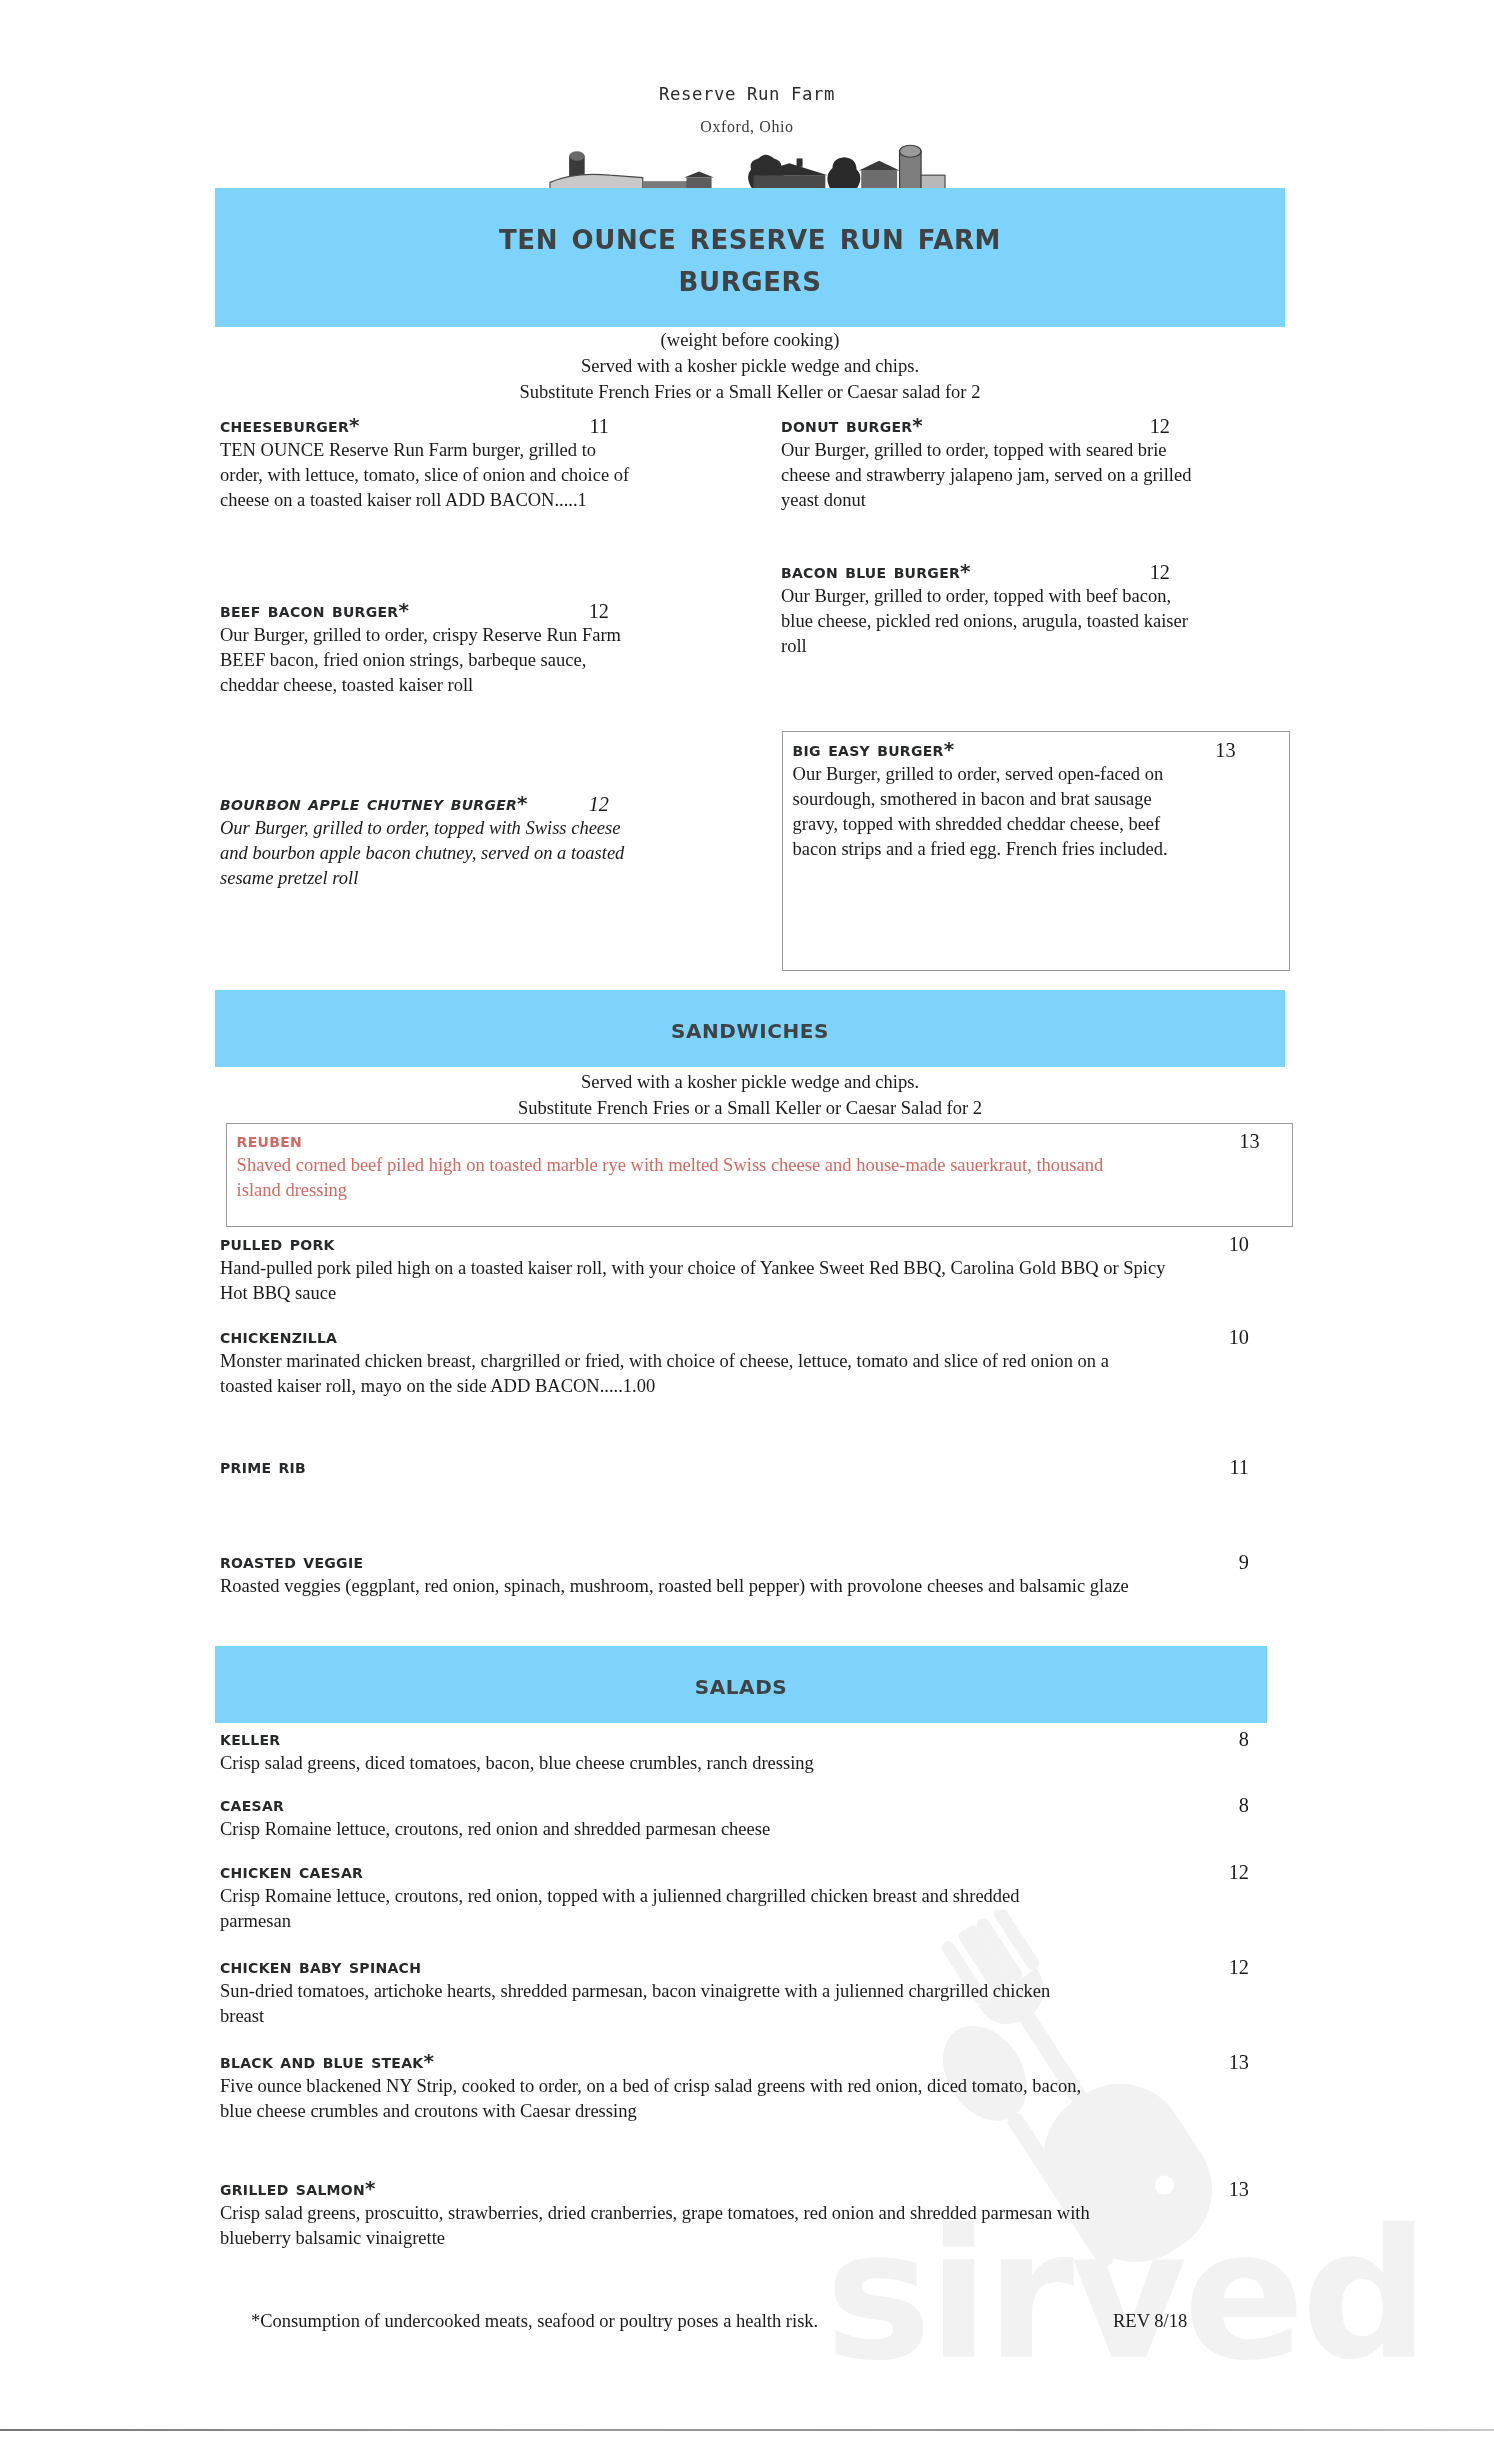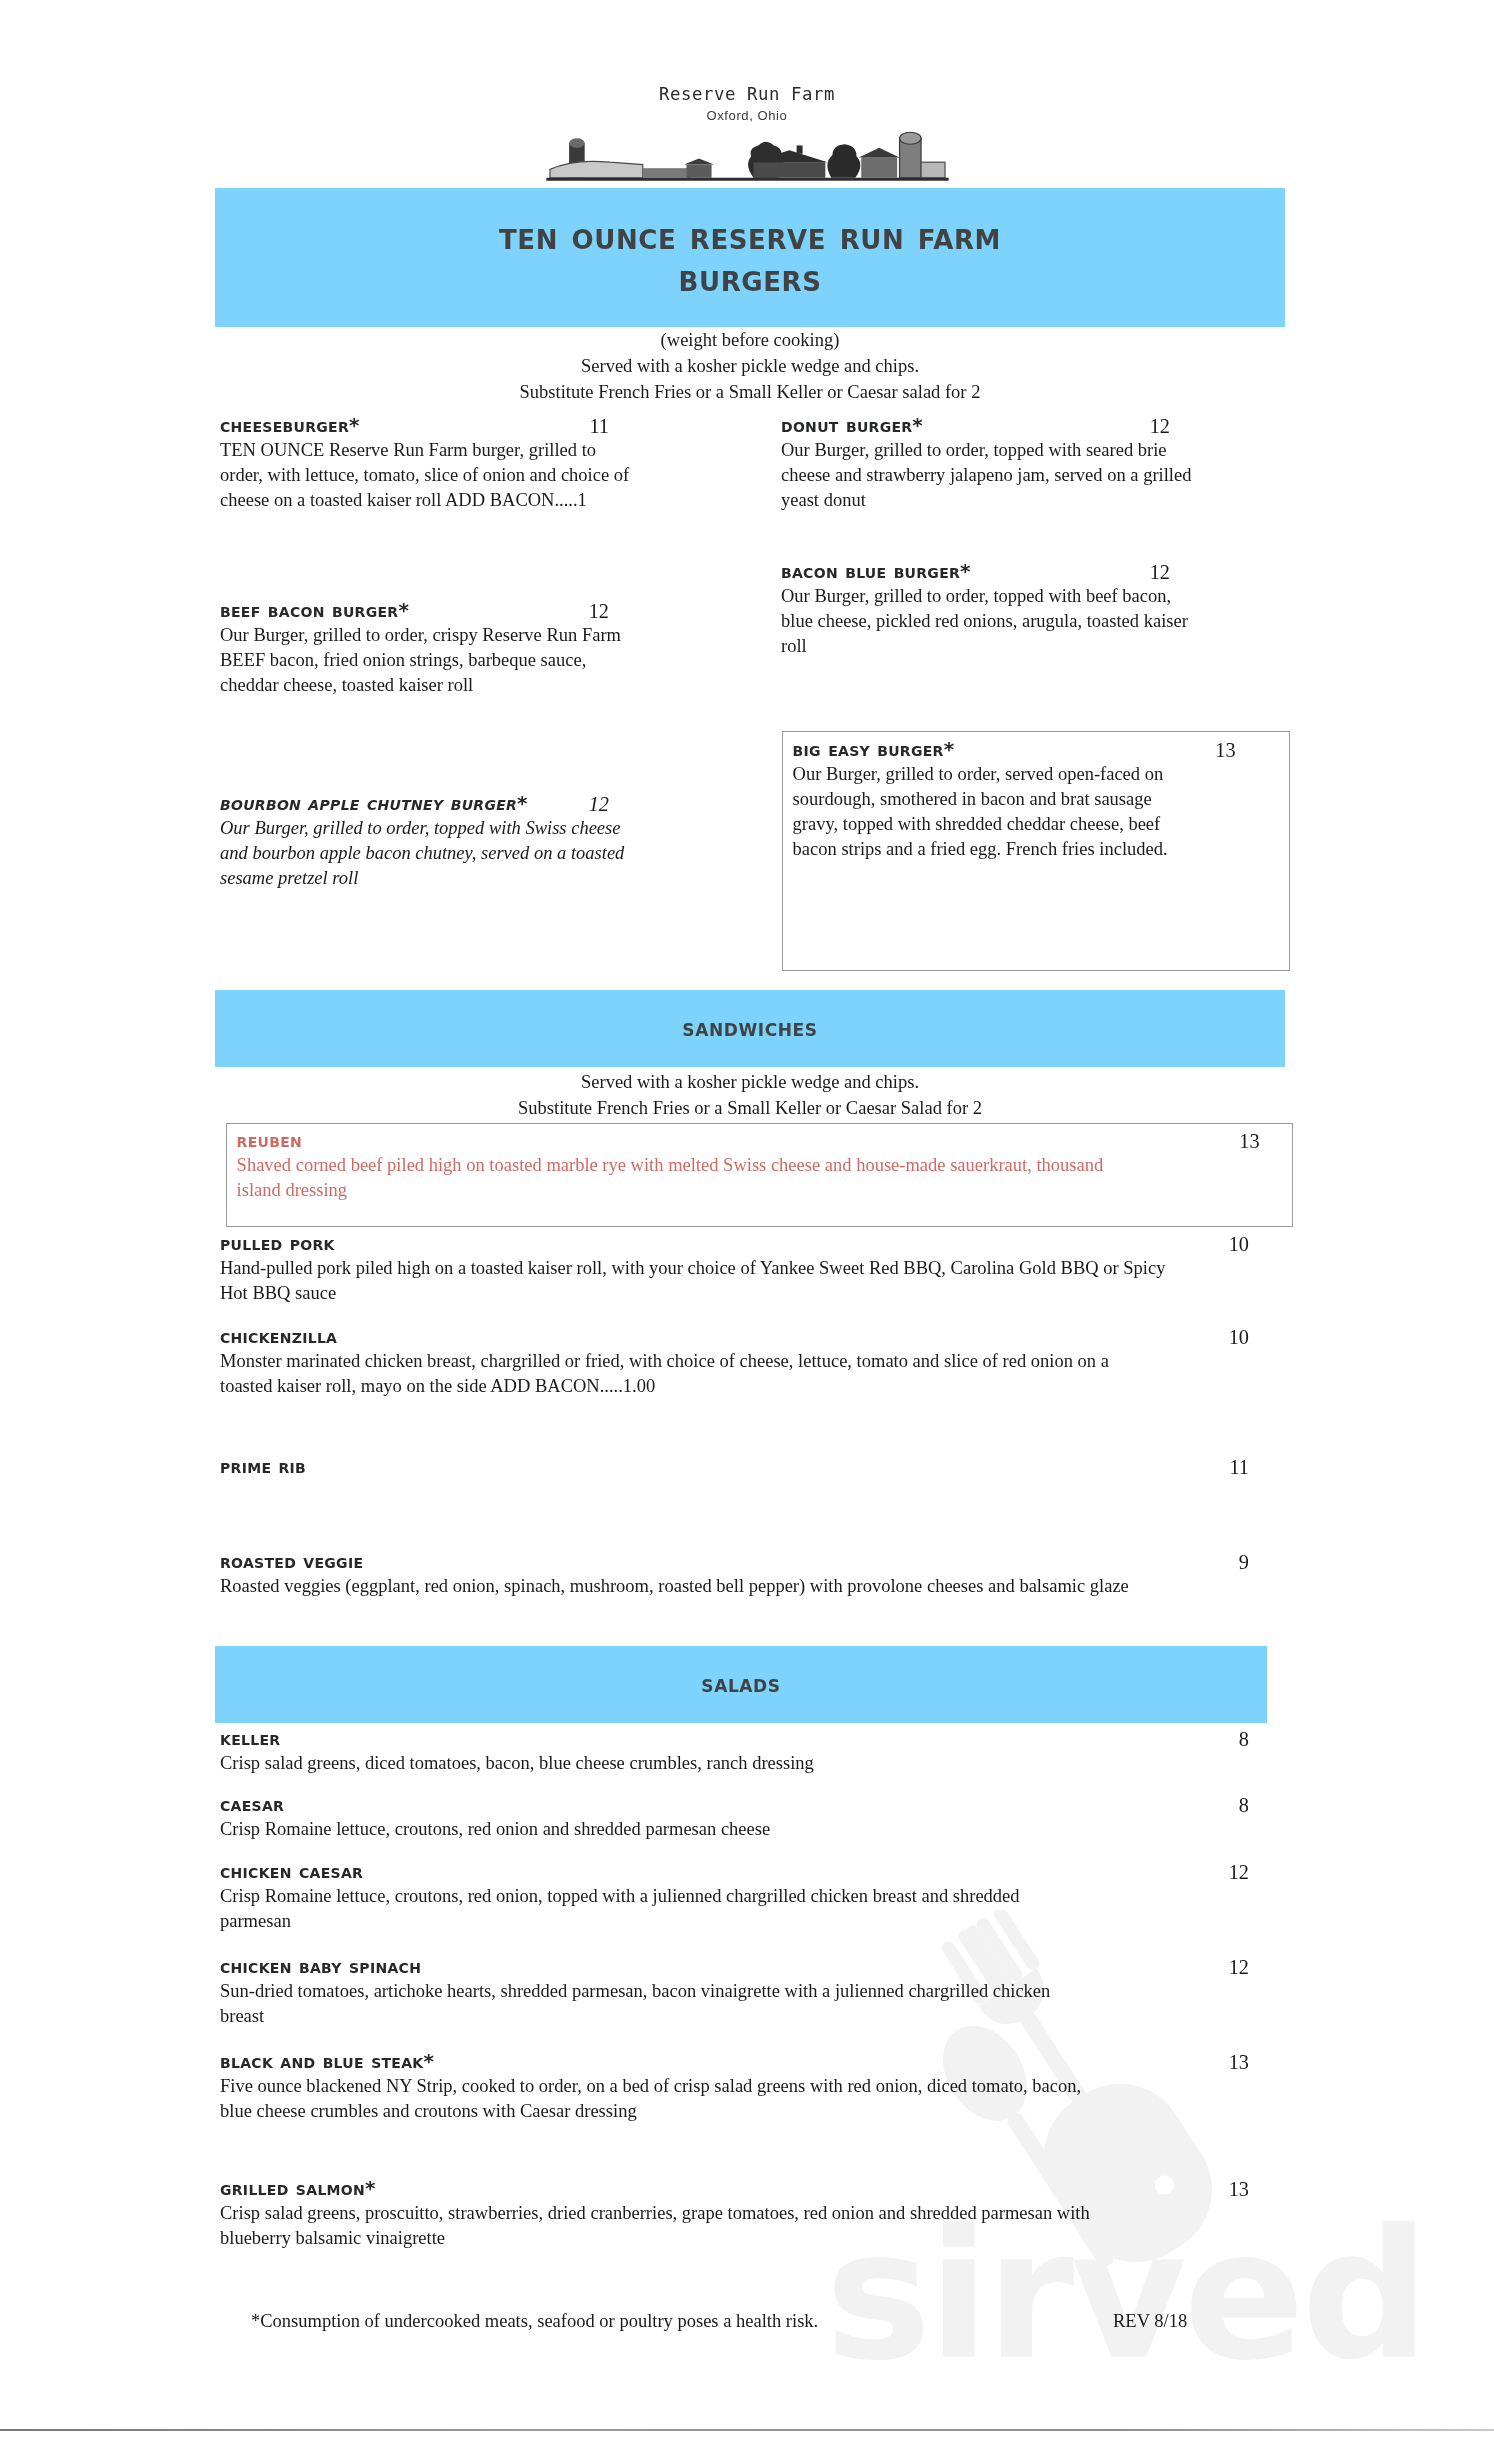--- a/index.html
+++ b/index.html
@@ -58,25 +58,25 @@
     text-align: center;
   }
   .logo-name {
     font-family: "DejaVu Sans Mono", monospace;
     font-size: 17.3px;
     letter-spacing: 0.6px;
     color: #2b2b2b;
     white-space: nowrap;
   }
   .logo-city {
-    font-family: Liberation Sans, sans-serif;
-    font-size: 13px;
+    font-family: Liberation Serif, serif;
+    font-size: 16px;
     letter-spacing: 0.6px;
     color: #3a3a3a;
-    margin-top: 4px;
+    margin-top: 14px;
   }
   .logo-art { margin-top: 2.4px; }
 
   
   .band {
     position: absolute;
     background: #7dd3fc;
     text-align: center;
     display: flex;
     flex-direction: column;
@@ -86,21 +86,21 @@
   .band-title {
     font-family: "DejaVu Sans", sans-serif;
     font-weight: 700;
     color: #404244;
     font-variant: small-caps;
     text-transform: lowercase;
     letter-spacing: 0.6px;
     line-height: 1.12;
   }
   .band-title.big { font-size: 37px; }
-  .band-title.mid { font-size: 24px; }
+  .band-title.mid { font-size: 28px; }
 
   
   .subnote {
     position: absolute;
     text-align: center;
     font-size: 18.5px;
     line-height: 1.30;
     color: #1a1a1a;
   }
 

